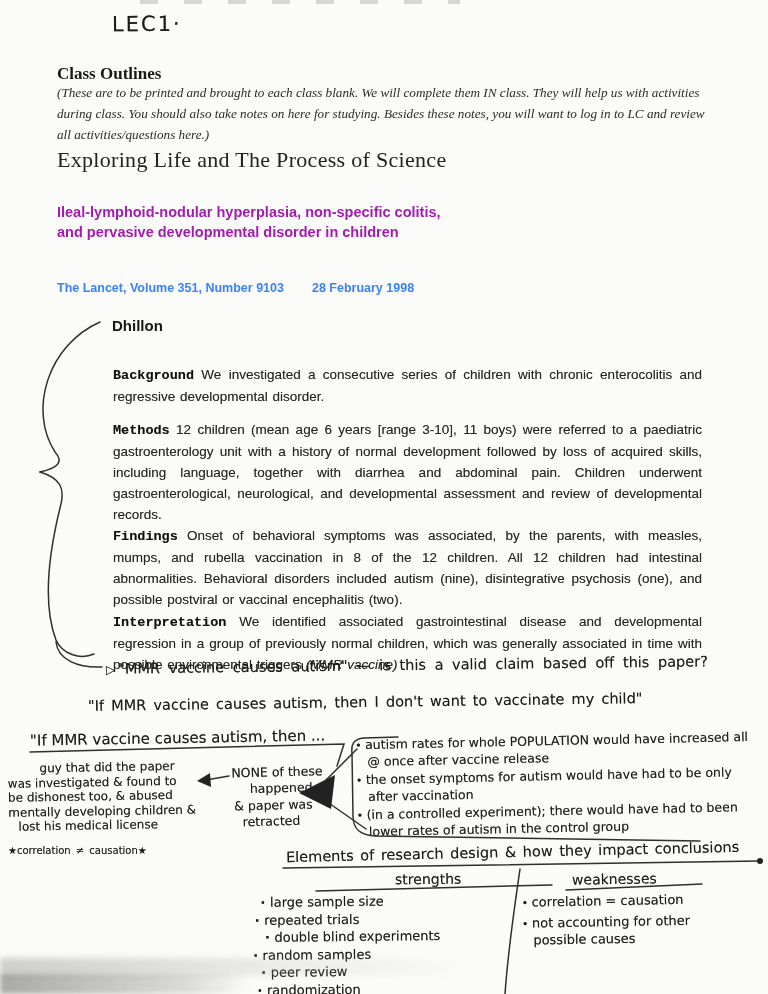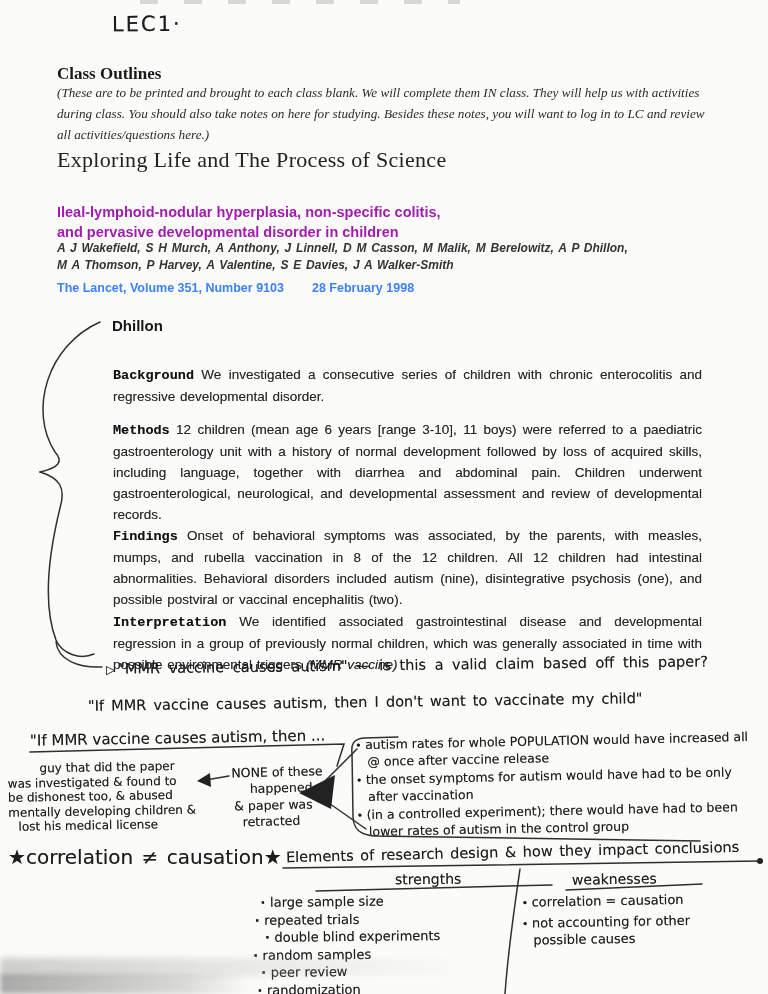--- a/index.html
+++ b/index.html
@@ -29,21 +29,21 @@
   .pred{left:356px;top:733px;width:408px;font-size:12.5px;line-height:15.5px;transform:rotate(-1.2deg);}
   .pred .pb{margin-bottom:3px;padding-left:12px;text-indent:-12px;}
   .pred .pb::before{content:"• ";font-size:11px;}
   .author-note{left:8px;top:760px;width:214px;font-size:12px;line-height:14.5px;transform:rotate(-1deg);}
   .author-note div:nth-child(1){padding-left:32px;}
   .author-note div:nth-child(5){padding-left:10px;}
   .outcome-note{left:232px;top:764px;width:120px;font-size:12.5px;line-height:15.5px;transform:rotate(-1.5deg);}
   .outcome-note div:nth-child(2){padding-left:18px;}
   .outcome-note div:nth-child(3){padding-left:2px;margin-top:2px;}
   .outcome-note div:nth-child(4){padding-left:10px;}
-  .star-line{left:8px;top:845px;font-size:20px;word-spacing:2px;white-space:nowrap;}
+  .star-line{left:8px;top:845px;font-size:10px;word-spacing:2px;white-space:nowrap;}
   .elements-h{left:286px;top:844px;font-size:14.5px;word-spacing:2px;transform:rotate(-1.3deg);white-space:nowrap;}
   .col-h{font-size:14px;}
   .col1-h{left:395px;top:871px;transform:rotate(-.5deg);}
   .col2-h{left:572px;top:871px;transform:rotate(-1deg);}
   .slist{left:253px;top:893px;font-size:13px;line-height:17.5px;transform:rotate(-.6deg);}
   .slist div{padding-left:10px;text-indent:-10px;}
   .slist div::before{content:"· ";font-weight:bold;}
   .slist div:nth-child(1){margin-left:8px;}
   .slist div:nth-child(2){margin-left:2px;}
   .slist div:nth-child(3){margin-left:12px;}
@@ -74,24 +74,20 @@
   <div class="abs class-title">Class Outlines</div>
   <div class="abs class-note">(These are to be printed and brought to each class blank. We will complete them IN class. They will help us with activities during class. You should also take notes on here for studying. Besides these notes, you will want to log in to LC and review all activities/questions here.)</div>
 
   <div class="abs main-title">Exploring Life and The Process of Science</div>
 
   <div class="abs ptitle">
     <div>Ileal-lymphoid-nodular hyperplasia, non-specific colitis,</div>
     <div>and pervasive developmental disorder in children</div>
   </div>
 
-  <div class="abs authors">
-    <div>A J Wakefield, S H Murch, A Anthony, J Linnell, D M Casson, M Malik, M Berelowitz, A P Dhillon,</div>
-    <div>M A Thomson, P Harvey, A Valentine, S E Davies, J A Walker-Smith</div>
-  </div>
 
   <div class="abs journal">
     <span>The Lancet, Volume 351, Number 9103</span><span class="date">28 February 1998</span>
   </div>
 
   <div class="abs summary-h">Dhillon</div>
 
   <p class="sum-p" style="top:350px"><b>Background</b> <span>We investigated a consecutive series of children with chronic enterocolitis and regressive developmental disorder.</span></p>
 
   <p class="sum-p" style="top:405px"><b>Methods</b> <span>12 children (mean age 6 years [range 3-10], 11 boys) were referred to a paediatric gastroenterology unit with a history of normal development followed by loss of acquired skills, including language, together with diarrhea and abdominal pain. Children underwent gastroenterological, neurological, and developmental assessment and review of developmental records.</span></p>

